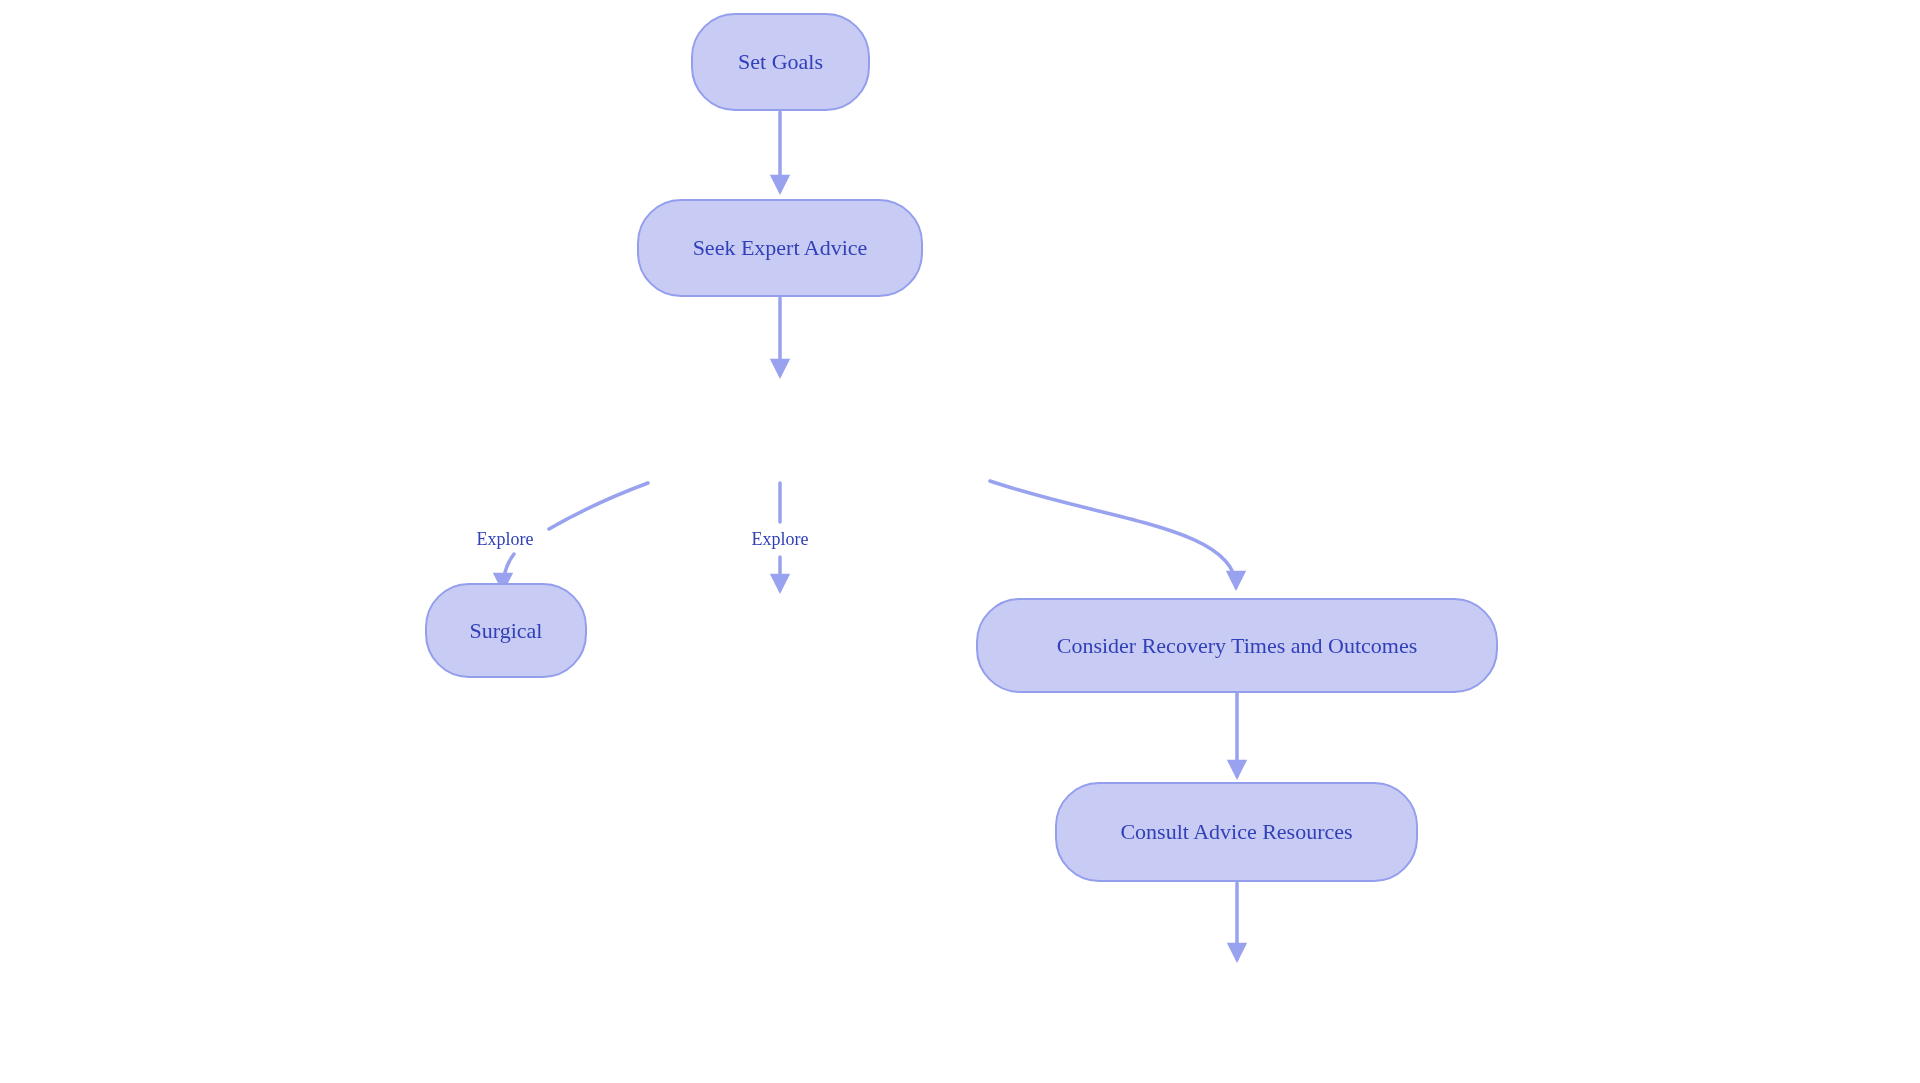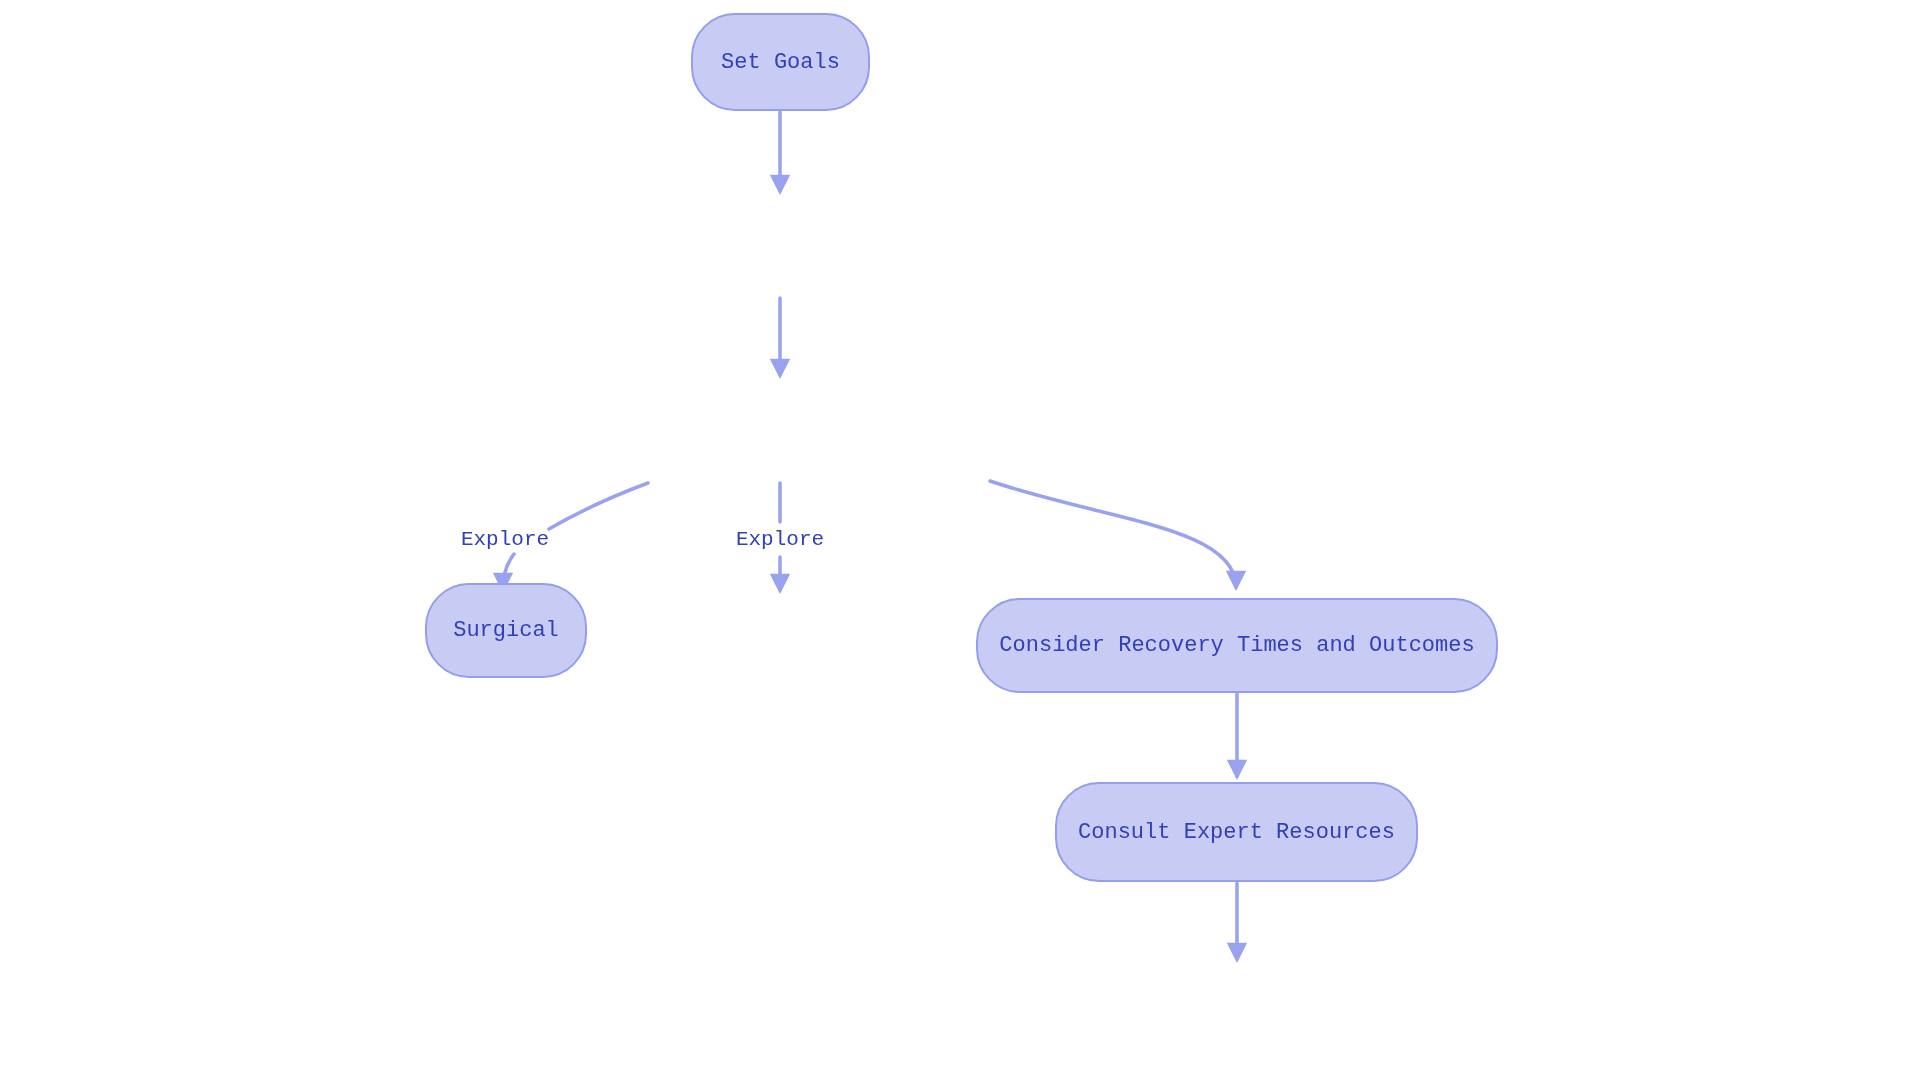--- a/index.html
+++ b/index.html
@@ -8,21 +8,21 @@
     --edge-color:#98a2ee;
     --text-color:#3240b8;
     --canvas-bg:#ffffff;
   }
   *{box-sizing:border-box;}
   html,body{margin:0;padding:0;background:var(--canvas-bg);}
   .stage{
     position:relative;
     width:1920px;height:1083px;
     background:var(--canvas-bg);
-    font-family:Liberation Mono, monospace;
+    font-family:Liberation Serif, serif;
     overflow:hidden;
   }
   .edges{
     position:absolute;left:0;top:0;width:1920px;height:1083px;
     pointer-events:none;
   }
   .edges path{
     fill:none;
     stroke:var(--edge-color);
     stroke-width:3.5;
@@ -40,21 +40,21 @@
     border-radius:44px;
     color:var(--text-color);
     font-size:22px;
     text-align:center;
     white-space:nowrap;
   }
   .edge-label{
     position:absolute;
     transform:translateX(-50%);
     color:var(--text-color);
-    font-size:21px;
+    font-size:18px;
     line-height:27px;
     white-space:nowrap;
   }
 </style>
 </head>
 <body>
 
 <div class="stage">
 
   <svg class="edges" viewBox="0 0 1920 1083">
@@ -78,33 +78,36 @@
 
     <path d="M1237,693 L1237,776" marker-end="url(#arrow)"></path>
 
     <path d="M1237,883 L1237,959" marker-end="url(#arrow)"></path>
   </svg>
 
   <div class="node" style="left:691px;top:13px;width:179px;height:98px">
     <span>Set Goals</span>
   </div>
 
+  <div class="node" style="left:637px;top:199px;width:286px;height:98px">
+    <span>Seek Expert Advice</span>
+  </div>
 
 
   <div class="node" style="left:425px;top:583px;width:162px;height:95px">
     <span>Surgical</span>
   </div>
 
 
   <div class="node" style="left:976px;top:598px;width:522px;height:95px">
     <span>Consider Recovery Times and Outcomes</span>
   </div>
 
   <div class="node" style="left:1055px;top:782px;width:363px;height:100px">
-    <span>Consult Expert Resources</span>
+    <span>Consult Advice Resources</span>
   </div>
 
 
   <div class="edge-label" style="left:505px;top:526px">Explore</div>
 
   <div class="edge-label" style="left:780px;top:526px">Explore</div>
 
 </div>
 
 </body></html>

